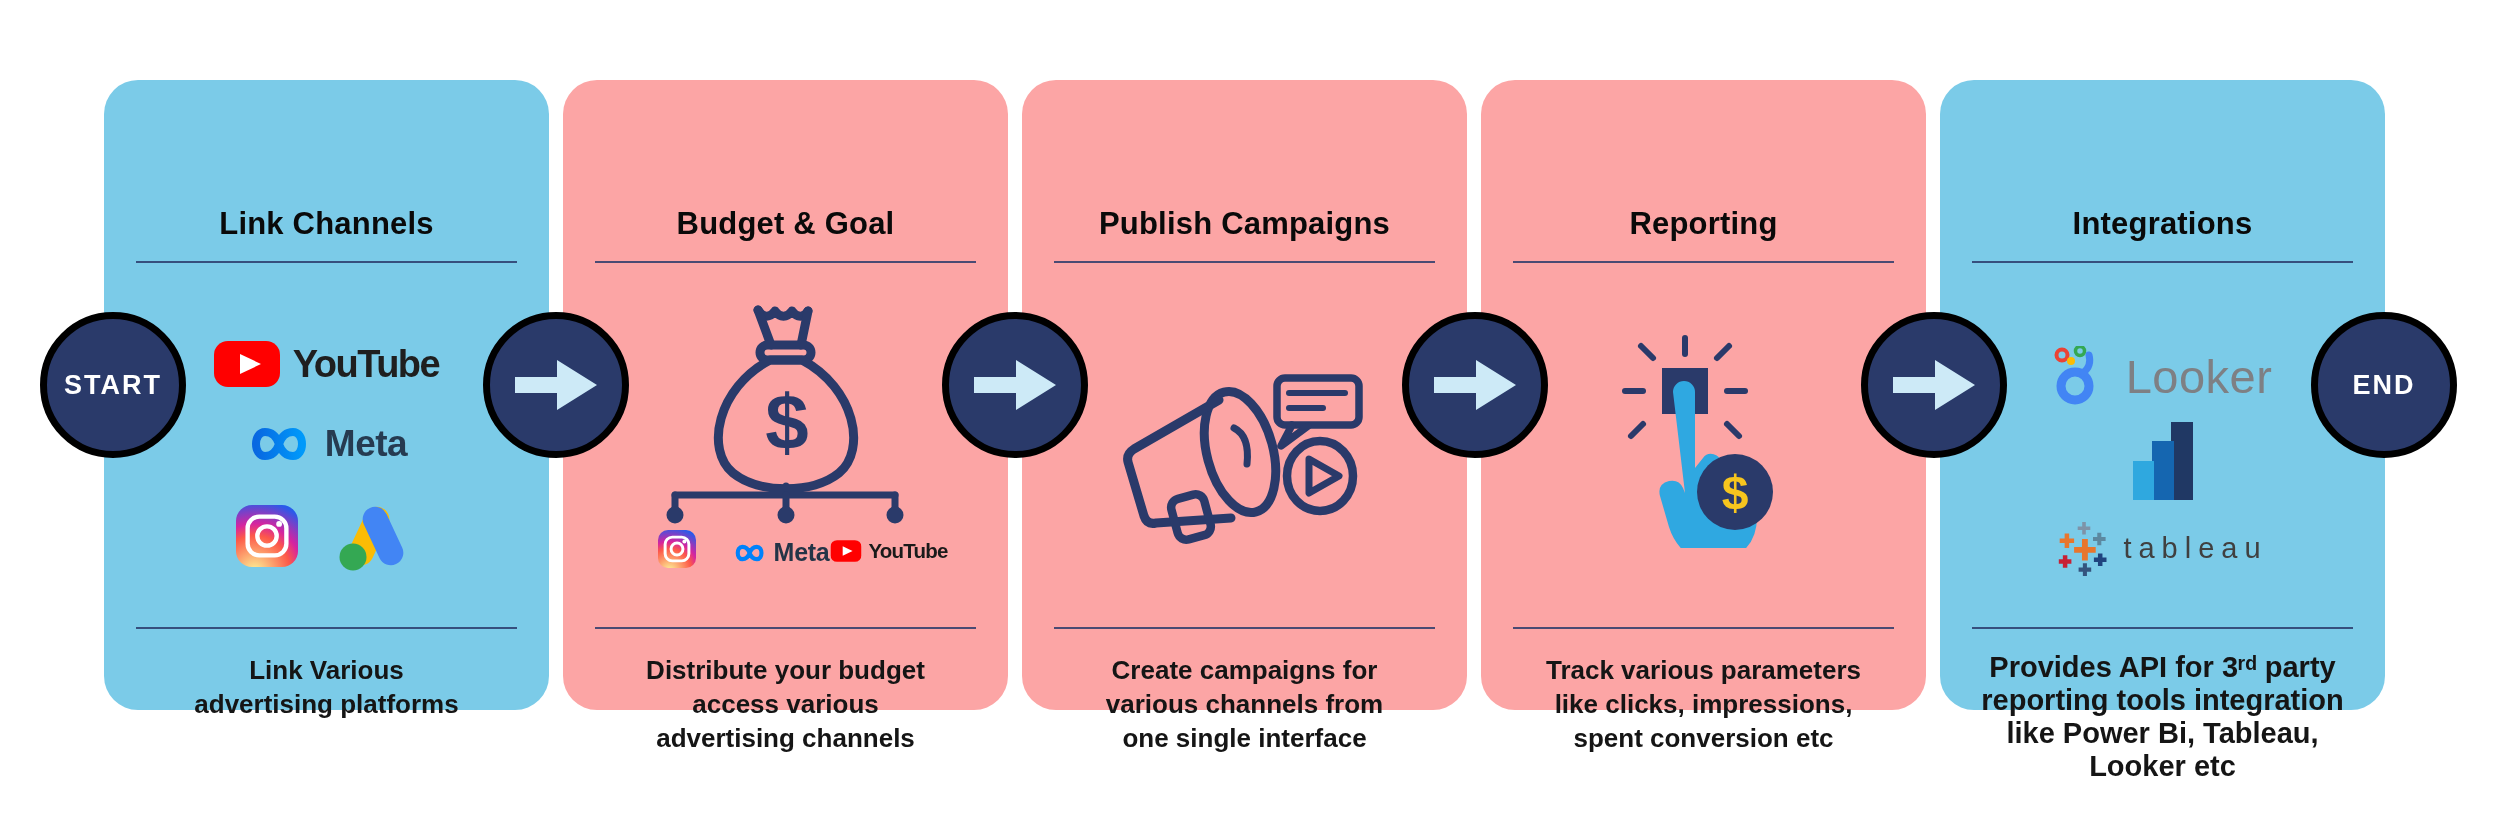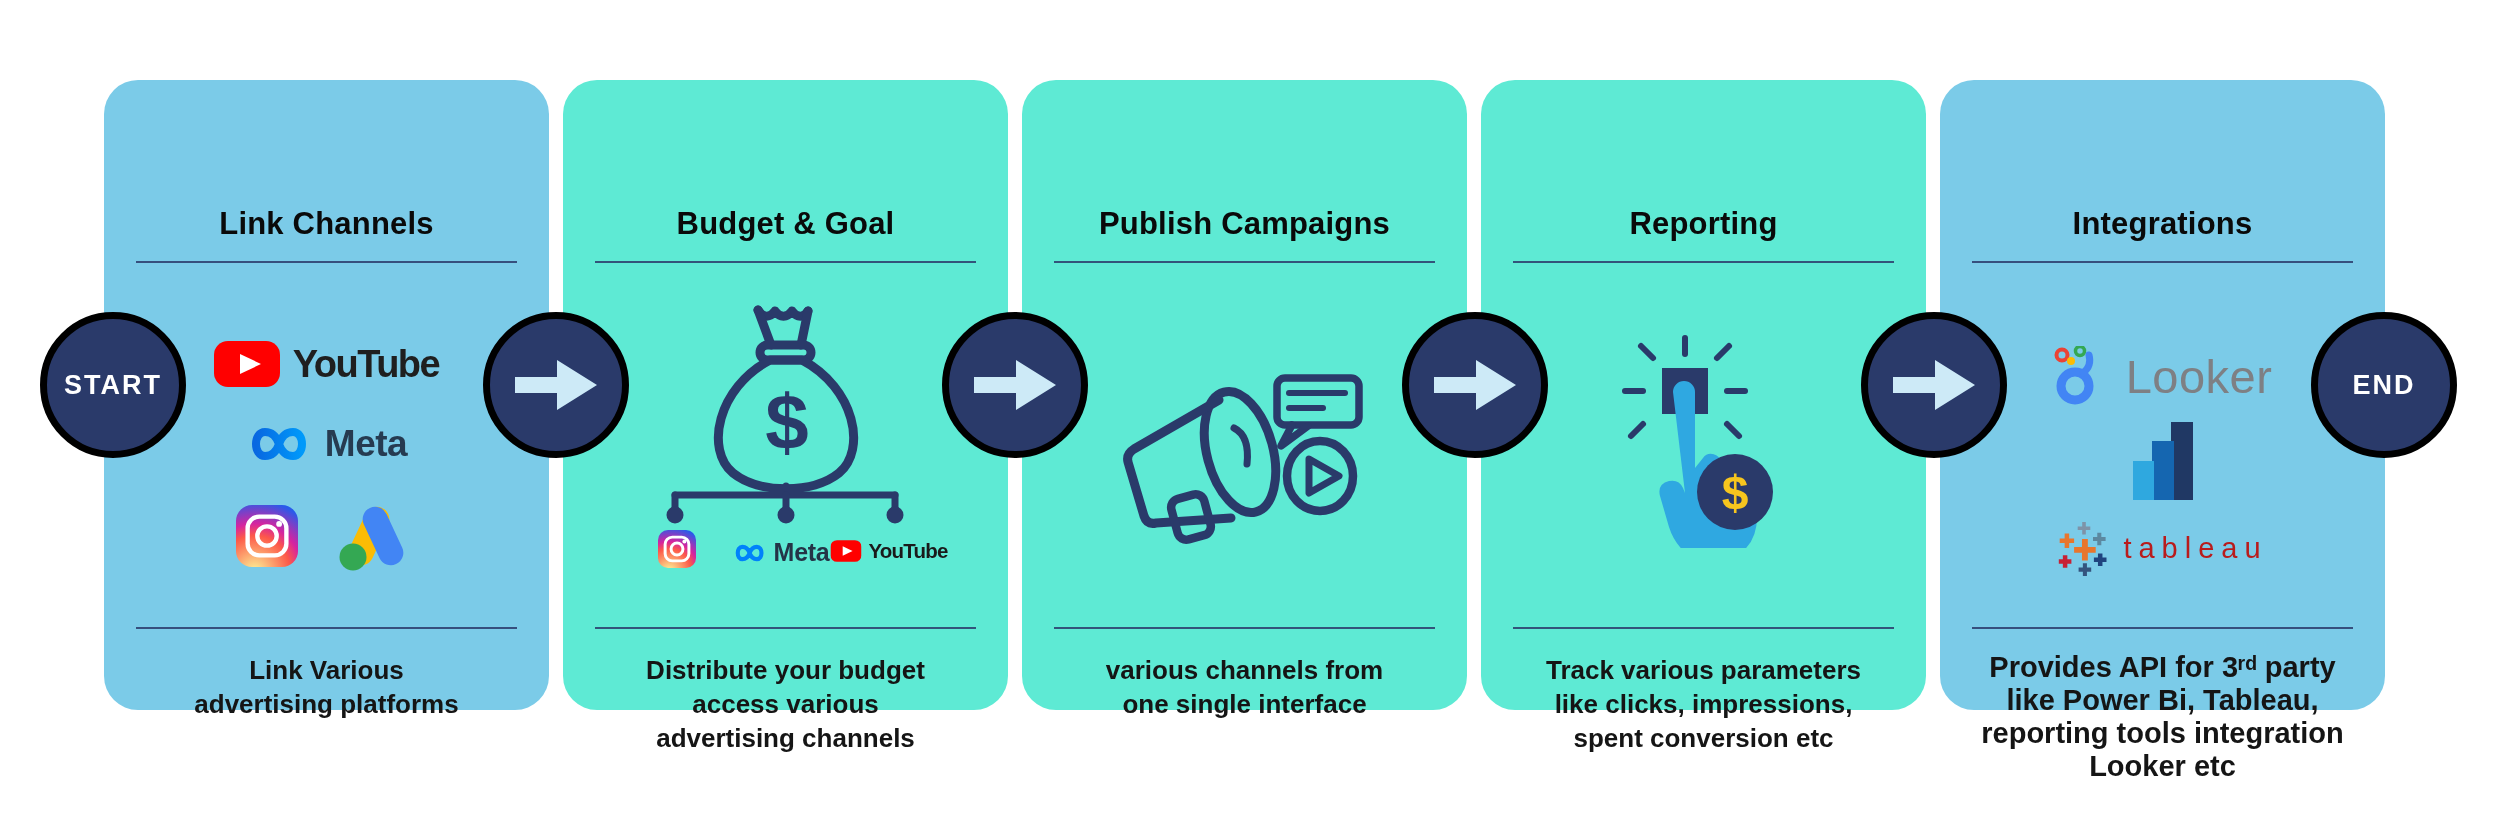--- a/index.html
+++ b/index.html
@@ -3,21 +3,21 @@
 <meta charset="utf-8">
 <style>
   html,body { margin:0; padding:0; background:#ffffff; }
   .canvas {
     position:relative; width:2500px; height:822px; background:#ffffff;
     font-family:"Liberation Sans","DejaVu Sans",sans-serif; overflow:hidden;
   }
   
   .card { position:absolute; top:80px; width:445px; height:630px; border-radius:34px; }
   .card.dark  { background:#7BCBE8; }
-  .card.light { background:#5eead4; }
+  .card.light { background:#fca5a5; }
   .card-title {
     position:absolute; top:126px; left:0; right:0; margin:0; text-align:center;
     font-size:31px; font-weight:bold; color:#0a0a0a; letter-spacing:.2px;
   }
   .rule { position:absolute; left:32px; right:32px; height:2px; background:#2A3A6A; opacity:.85; }
   .rule-top { top:181px; }
   .rule-bottom { top:547px; }
   .desc {
     position:absolute; top:573px; left:8px; right:8px; margin:0; text-align:center;
     font-size:26px; line-height:34px; font-weight:bold; color:#151515;
@@ -49,21 +49,21 @@
   .yt-word-sm { font-size:20.5px; font-weight:bold; color:#1a1a1a; letter-spacing:-0.8px; }
   
   .mega-svg { position:absolute; top:290px; left:0; }
   .ppc-svg { position:absolute; top:250px; left:0; }
   
   .int-row { position:absolute; left:0; right:0; display:flex; align-items:center; justify-content:center; }
   .row-looker { top:266px; gap:27px; }
   .row-powerbi { top:342px; }
   .row-tableau { top:440px; gap:12px; }
   .looker-word { font-size:47px; color:#7E8084; font-weight:500; letter-spacing:0.5px; }
-  .tableau-word { font-size:29px; color:#b91c1c; font-weight:500; letter-spacing:7px; }
+  .tableau-word { font-size:29px; color:#404040; font-weight:500; letter-spacing:7px; }
 </style>
 </head>
 <body>
 
 <div class="canvas">
 
   <section class="card dark" style="left:104px">
     <h2 class="card-title">Link Channels</h2>
     <div class="rule rule-top"></div>
     <div class="stack">
@@ -179,20 +179,21 @@
         <path d="M267,38 H301" stroke-width="6"></path>
         <path d="M270,55 L259,76 L286,56"></path>
       </g>
       <g fill="none" stroke="#2A3A6A" stroke-linejoin="round">
         <ellipse cx="298" cy="106" rx="33" ry="35" stroke-width="8.5"></ellipse>
         <path d="M287,89 L317,106 L287,123 Z" stroke-width="7"></path>
       </g>
     </svg>
     <div class="rule rule-bottom"></div>
     <p class="desc">
+      <span>Create campaigns for</span>
       <span>various channels from</span>
       <span>one single interface</span>
     </p>
   </section>
 
   <section class="card light" style="left:1481px">
     <h2 class="card-title">Reporting</h2>
     <div class="rule rule-top"></div>
     <svg class="ppc-svg" width="445" height="218" viewBox="0 0 445 218">
       <g stroke="#2A3A6A" stroke-width="6" stroke-linecap="round">
@@ -247,22 +248,22 @@
           <path d="M2,45 H16 M9,38 V52" stroke="#C72035" stroke-width="5"></path>
           <path d="M41,43 H55 M48,36 V50" stroke="#1F447E" stroke-width="5"></path>
           <path d="M24,54 H38 M31,47 V61" stroke="#34547E" stroke-width="4.5"></path>
         </g>
       </svg>
       <span class="tableau-word">tableau</span>
     </div>
     <div class="rule rule-bottom"></div>
     <p class="desc small">
       <span>Provides API for 3ʳᵈ party</span>
+      <span>reporting tools integration</span>
       <span>like Power Bi, Tableau,</span>
-      <span>reporting tools integration</span>
       <span>Looker etc</span>
     </p>
   </section>
 
   <div class="node" style="left:40px">
     <span class="node-label">START</span>
   </div>
 
   <div class="node" style="left:483px">
     <svg width="90" height="70" viewBox="0 0 90 70">

